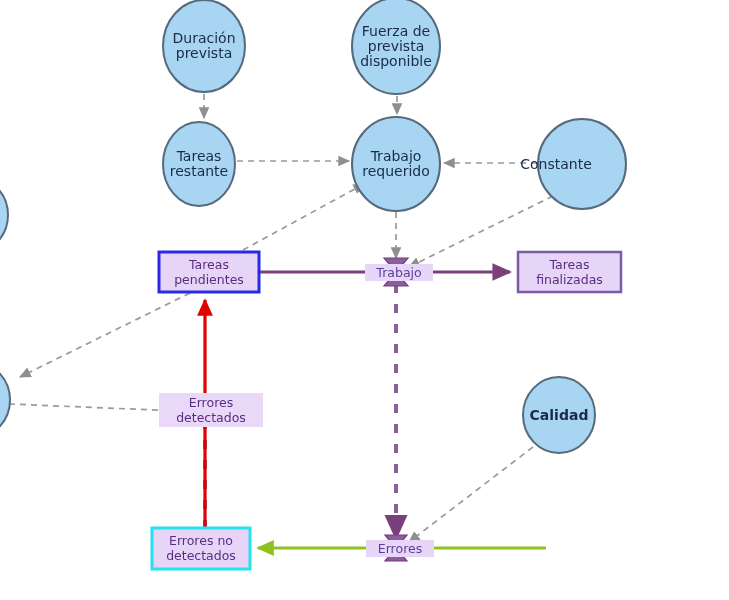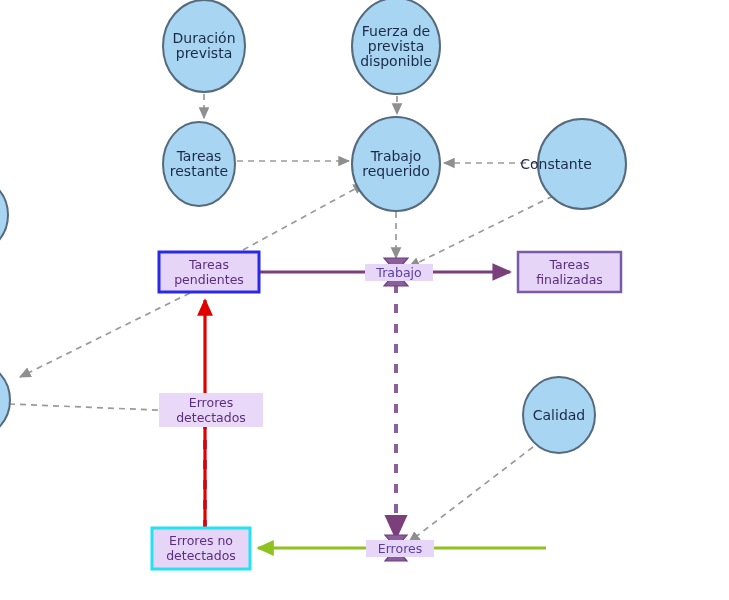--- a/index.html
+++ b/index.html
@@ -130,21 +130,21 @@
 disponible</div>
 
 <div class="node-label" style="left:149px;top:149px;width:100px;">Tareas
 restante</div>
 
 <div class="node-label" style="left:346px;top:149px;width:100px;">Trabajo
 requerido</div>
 
 <div class="node-label" style="left:506px;top:157px;width:100px;">Constante</div>
 
-<div class="node-label" style="left:509px;top:408px;width:100px;">Calidad</div>
+<div class="node-label" style="left:509px;top:408px;width:100px;font-weight:bold;">Calidad</div>
 
 <div class="stock-label" style="left:159px;top:257px;width:100px;">Tareas
 pendientes</div>
 
 <div class="stock-label" style="left:518px;top:257px;width:103px;">Tareas
 finalizadas</div>
 
 <div class="stock-label" style="left:152px;top:533px;width:98px;text-align:center;">Errores no
 detectados</div>
 

